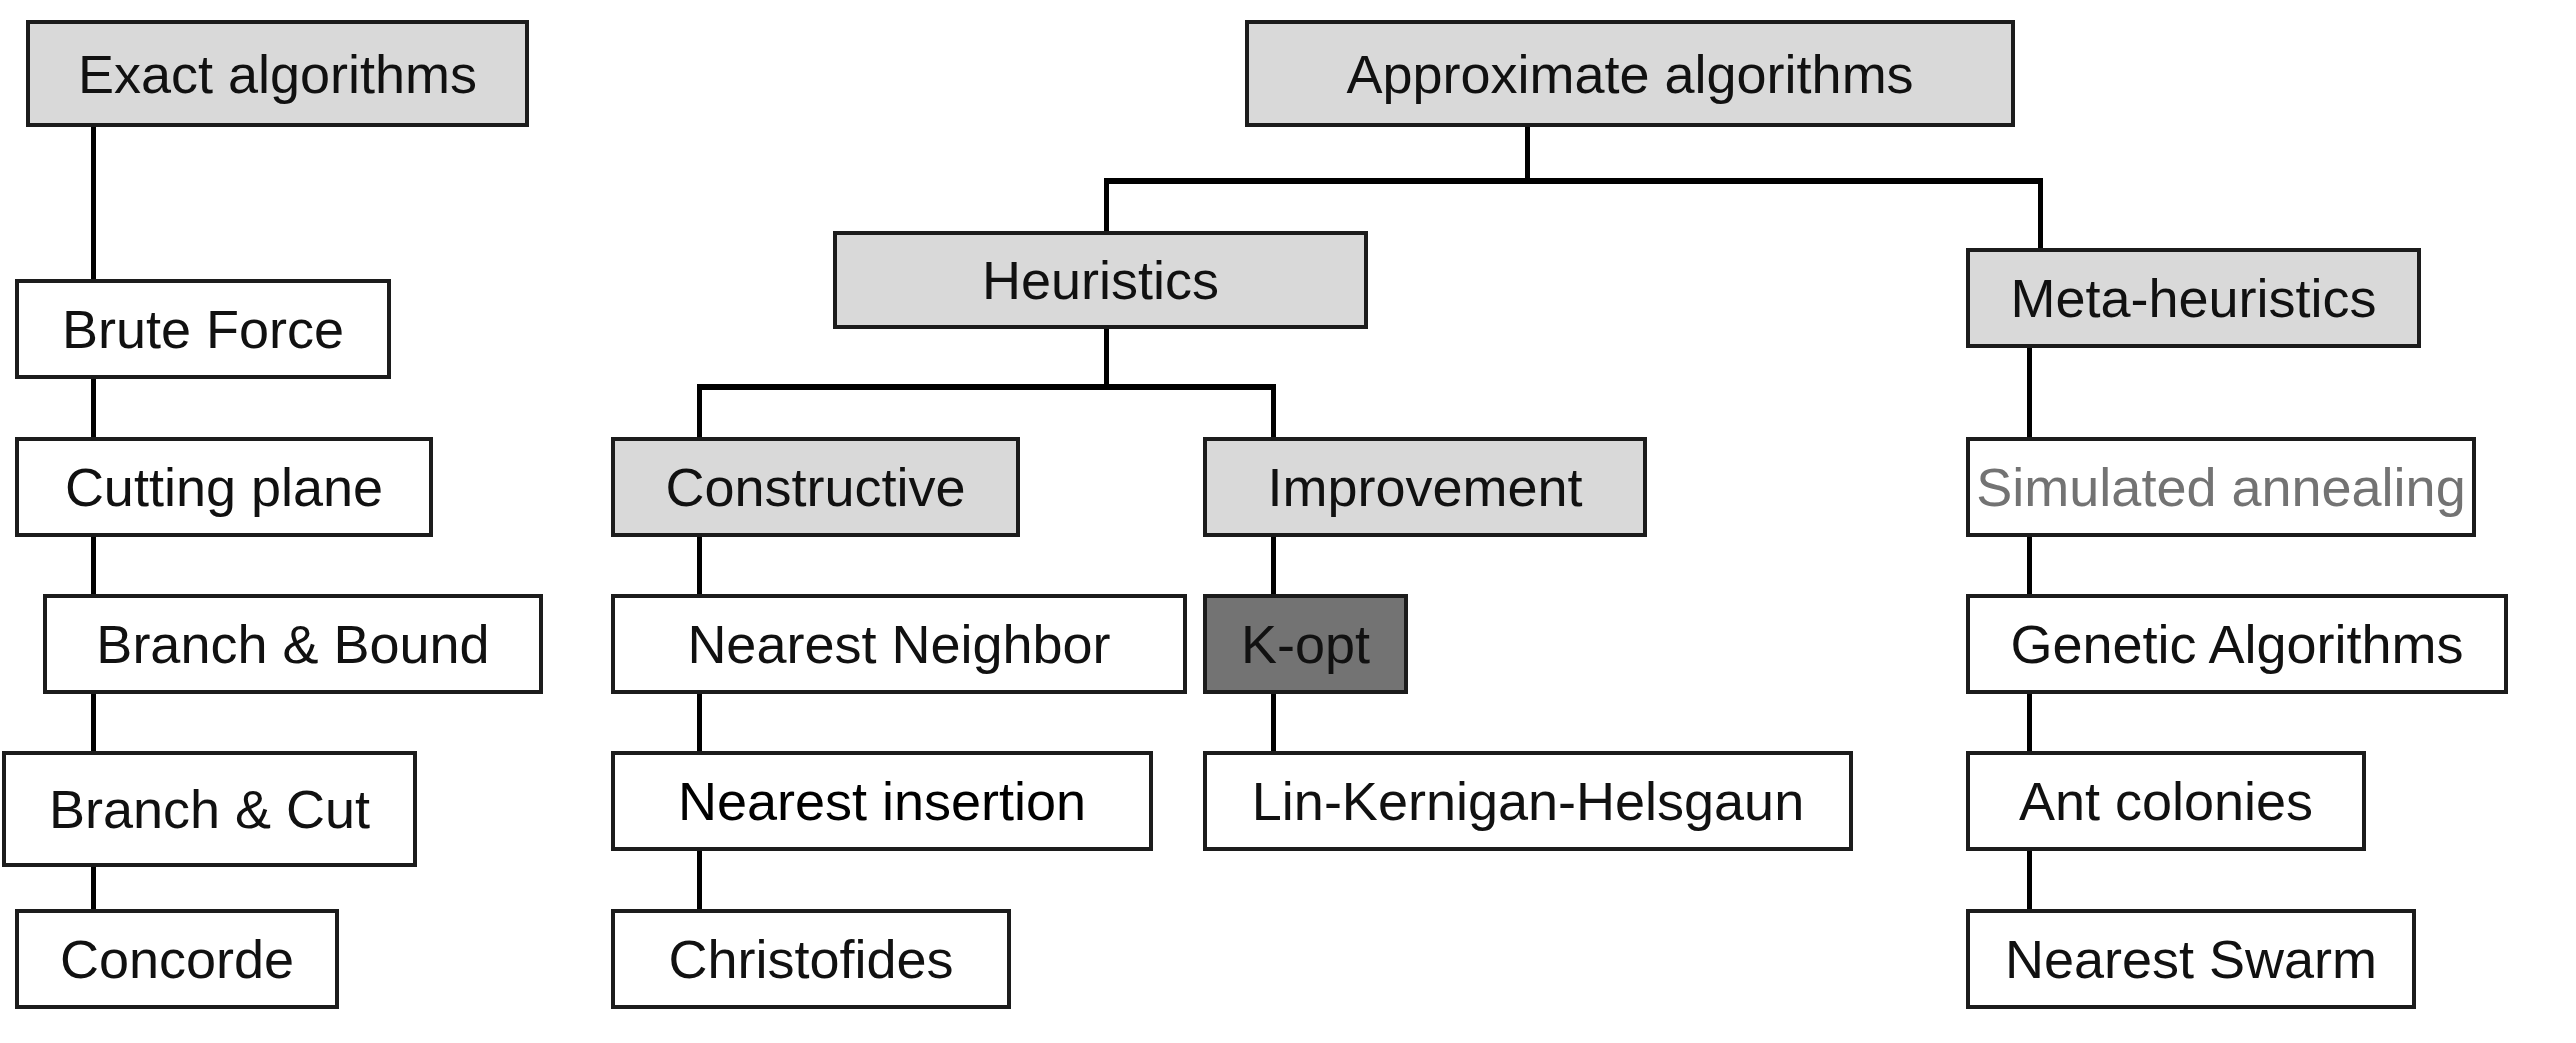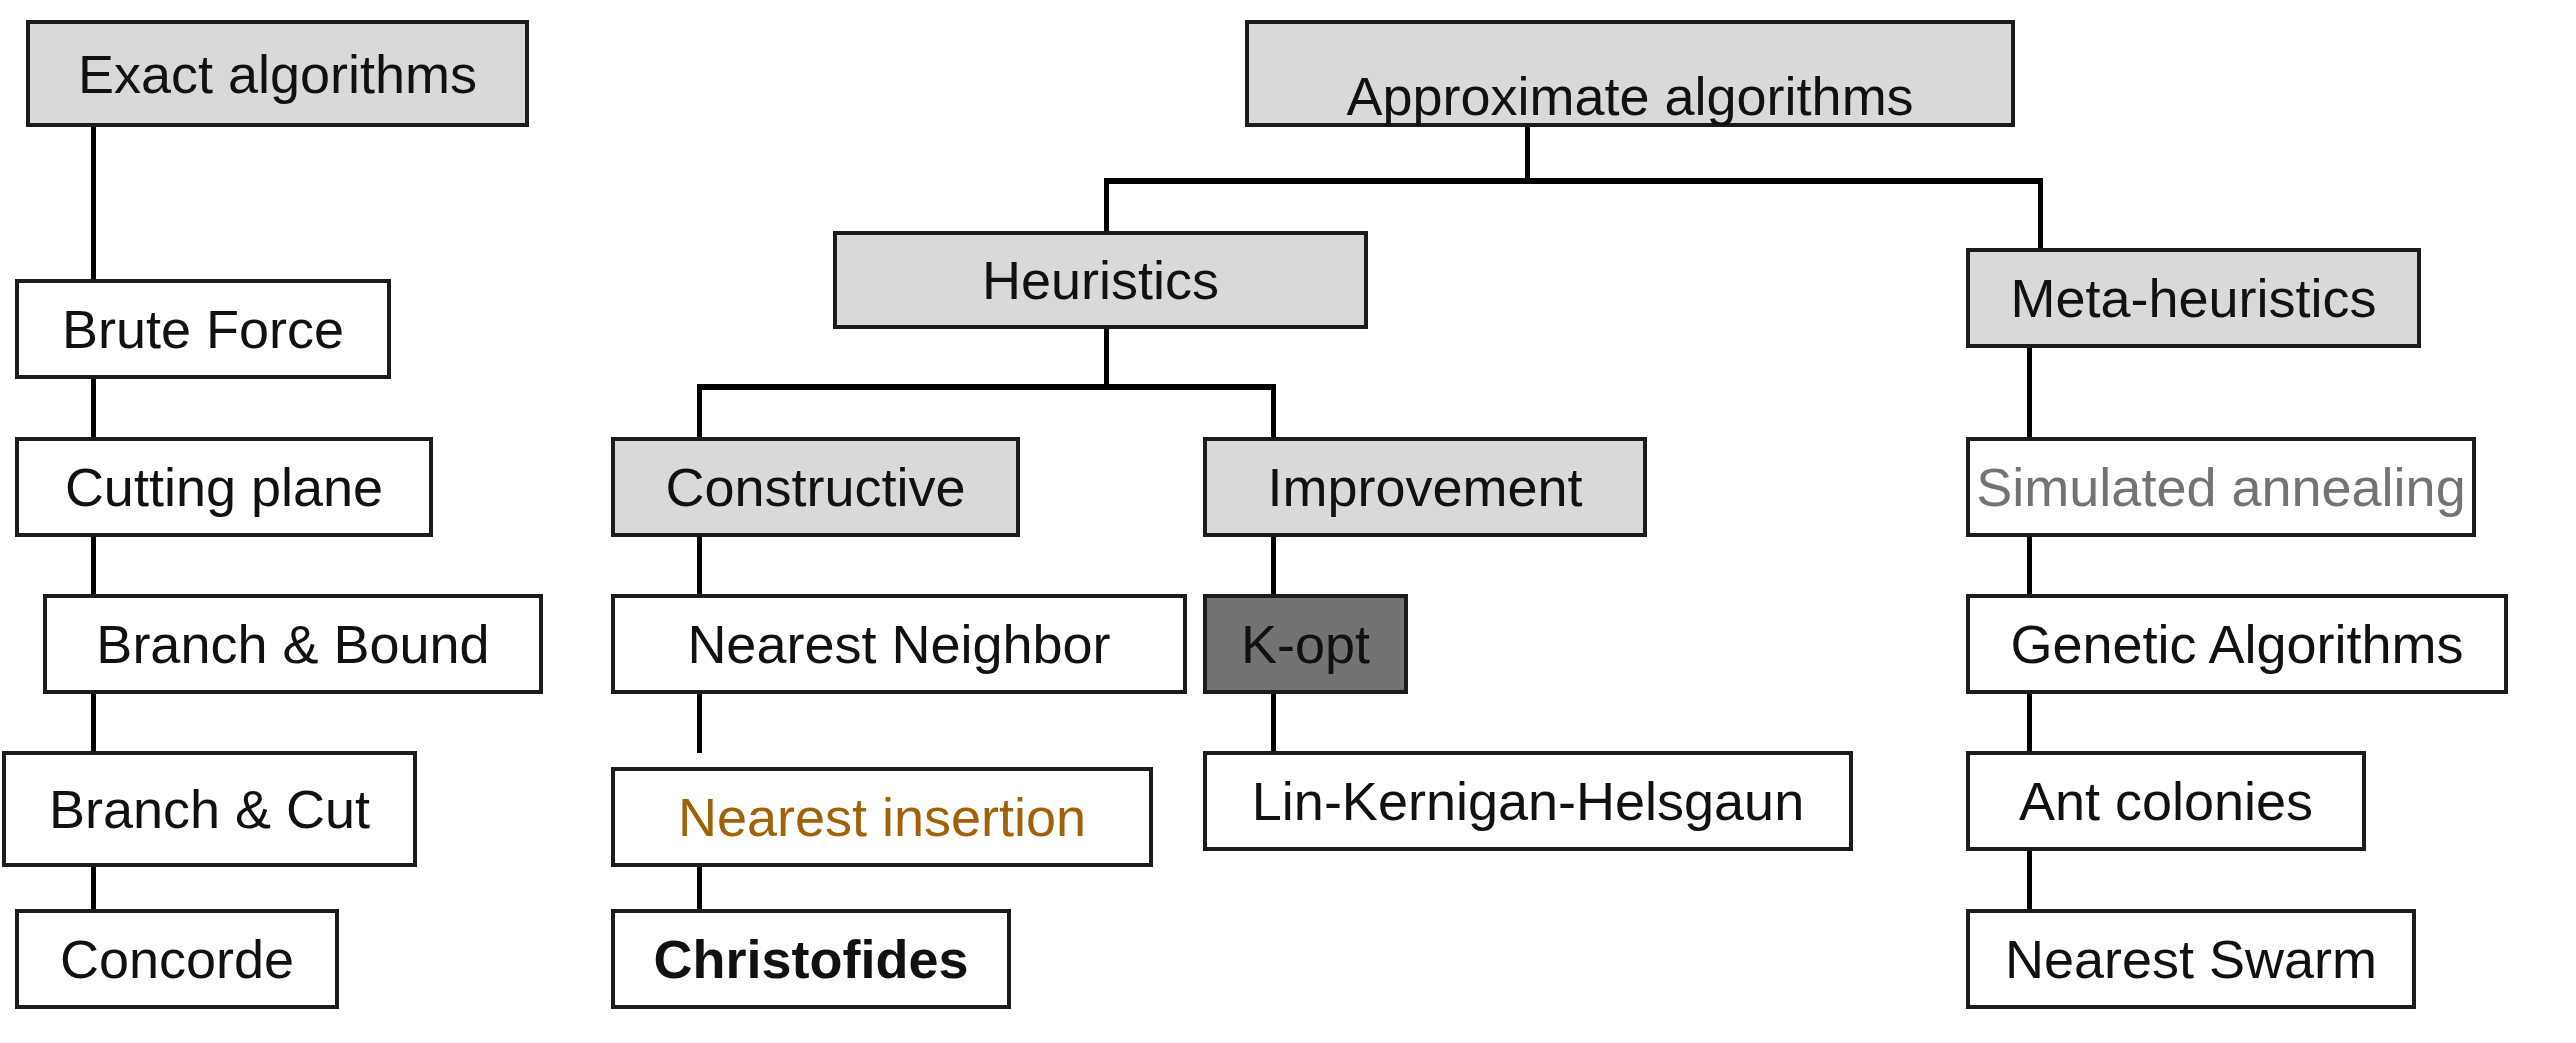--- a/index.html
+++ b/index.html
@@ -74,36 +74,36 @@
     </div>
     <div class="node leaf" style="left: 15px; top: 594px; width: 500px; height: 100px; background: rgb(255, 255, 255); border-color: rgb(28, 28, 28); color: rgb(17, 17, 17); margin-left: 28px;">
       <span>Branch &amp; Bound</span>
     </div>
     <div class="node leaf" style="left: 2px; top: 751px; width: 415px; height: 116px; background: rgb(255, 255, 255); border-color: rgb(28, 28, 28); color: rgb(17, 17, 17); text-align: right;">
       <span>Branch &amp; Cut</span>
     </div>
     <div class="node leaf" style="left: 15px; top: 909px; width: 324px; height: 100px; background: rgb(255, 255, 255); border-color: rgb(28, 28, 28); color: rgb(17, 17, 17);">
       <span>Concorde</span>
     </div>
-    <div class="node category" style="left: 1245px; top: 20.4px; width: 770px; height: 107px; background: rgb(217, 217, 217); border-color: rgb(28, 28, 28); color: rgb(17, 17, 17); align-items: flex-end;">
+    <div class="node category" style="left: 1245px; top: 20.4px; width: 770px; height: 107px; background: rgb(217, 217, 217); border-color: rgb(28, 28, 28); color: rgb(17, 17, 17);">
       <span>Approximate algorithms</span>
     </div>
     <div class="node category" style="left: 833px; top: 231px; width: 535px; height: 98px; background: rgb(217, 217, 217); border-color: rgb(28, 28, 28); color: rgb(17, 17, 17);">
       <span>Heuristics</span>
     </div>
     <div class="node category" style="left: 611px; top: 437px; width: 409px; height: 100px; background: rgb(217, 217, 217); border-color: rgb(28, 28, 28); color: rgb(17, 17, 17);">
       <span>Constructive</span>
     </div>
     <div class="node leaf" style="left: 611px; top: 594px; width: 576px; height: 100px; background: rgb(255, 255, 255); border-color: rgb(28, 28, 28); color: rgb(17, 17, 17);">
       <span>Nearest Neighbor</span>
     </div>
-    <div class="node leaf" style="left: 611px; top: 751px; width: 542px; height: 100px; background: rgb(255, 255, 255); border-color: rgb(28, 28, 28); color: #a16207; margin-top: 16px;">
+    <div class="node leaf" style="left: 611px; top: 751px; width: 542px; height: 100px; background: rgb(255, 255, 255); border-color: rgb(28, 28, 28); color: #000000;">
       <span>Nearest insertion</span>
     </div>
-    <div class="node leaf" style="left: 611px; top: 909px; width: 400px; height: 100px; background: rgb(255, 255, 255); border-color: rgb(28, 28, 28); color: rgb(17, 17, 17); font-weight: bold;">
+    <div class="node leaf" style="left: 611px; top: 909px; width: 400px; height: 100px; background: rgb(255, 255, 255); border-color: rgb(28, 28, 28); color: rgb(17, 17, 17);">
       <span>Christofides</span>
     </div>
     <div class="node category" style="left: 1203px; top: 437px; width: 444px; height: 100px; background: rgb(217, 217, 217); border-color: rgb(28, 28, 28); color: rgb(17, 17, 17);">
       <span>Improvement</span>
     </div>
     <div class="node leaf" style="left: 1203px; top: 594px; width: 205px; height: 100px; background: #737373; border-color: rgb(28, 28, 28); color: rgb(17, 17, 17);">
       <span>K-opt</span>
     </div>
     <div class="node leaf" style="left: 1203px; top: 751px; width: 650px; height: 100px; background: rgb(255, 255, 255); border-color: rgb(28, 28, 28); color: rgb(17, 17, 17);">
       <span>Lin-Kernigan-Helsgaun</span>

